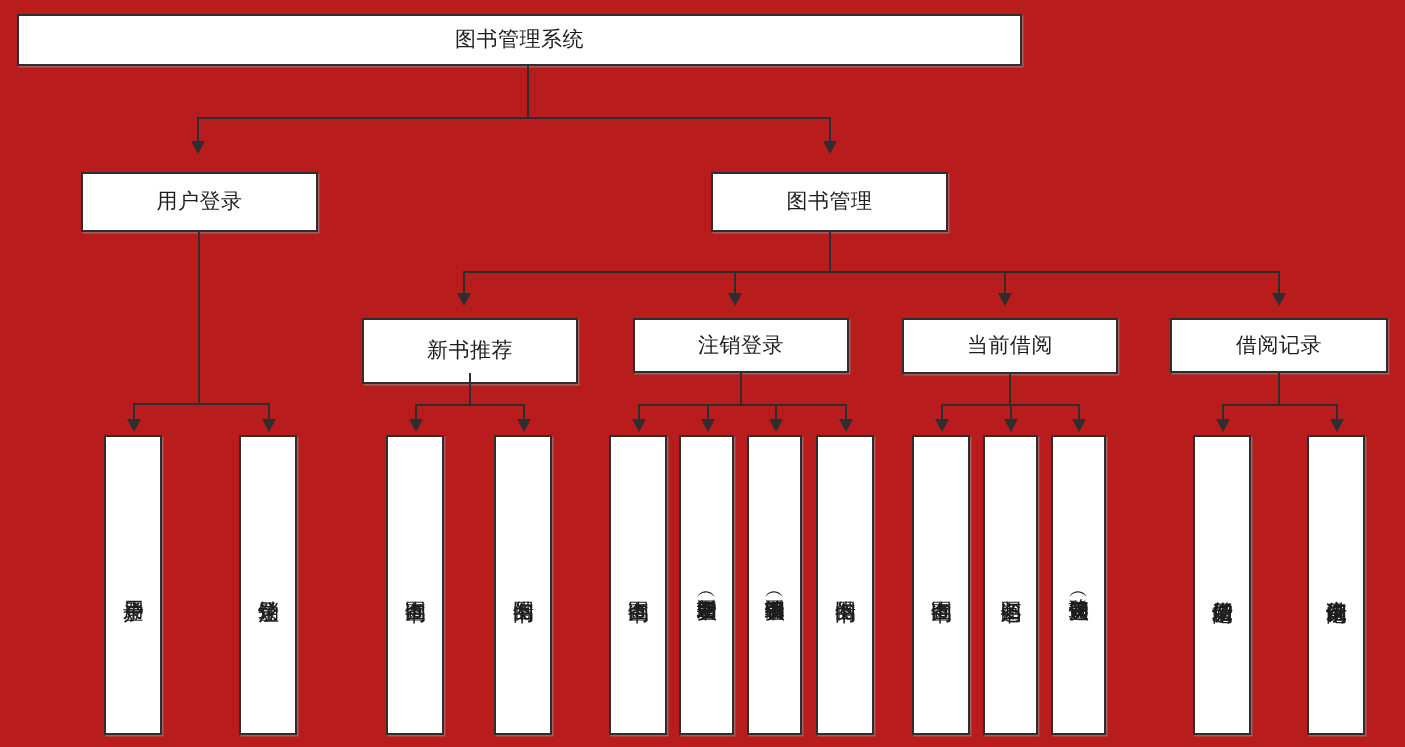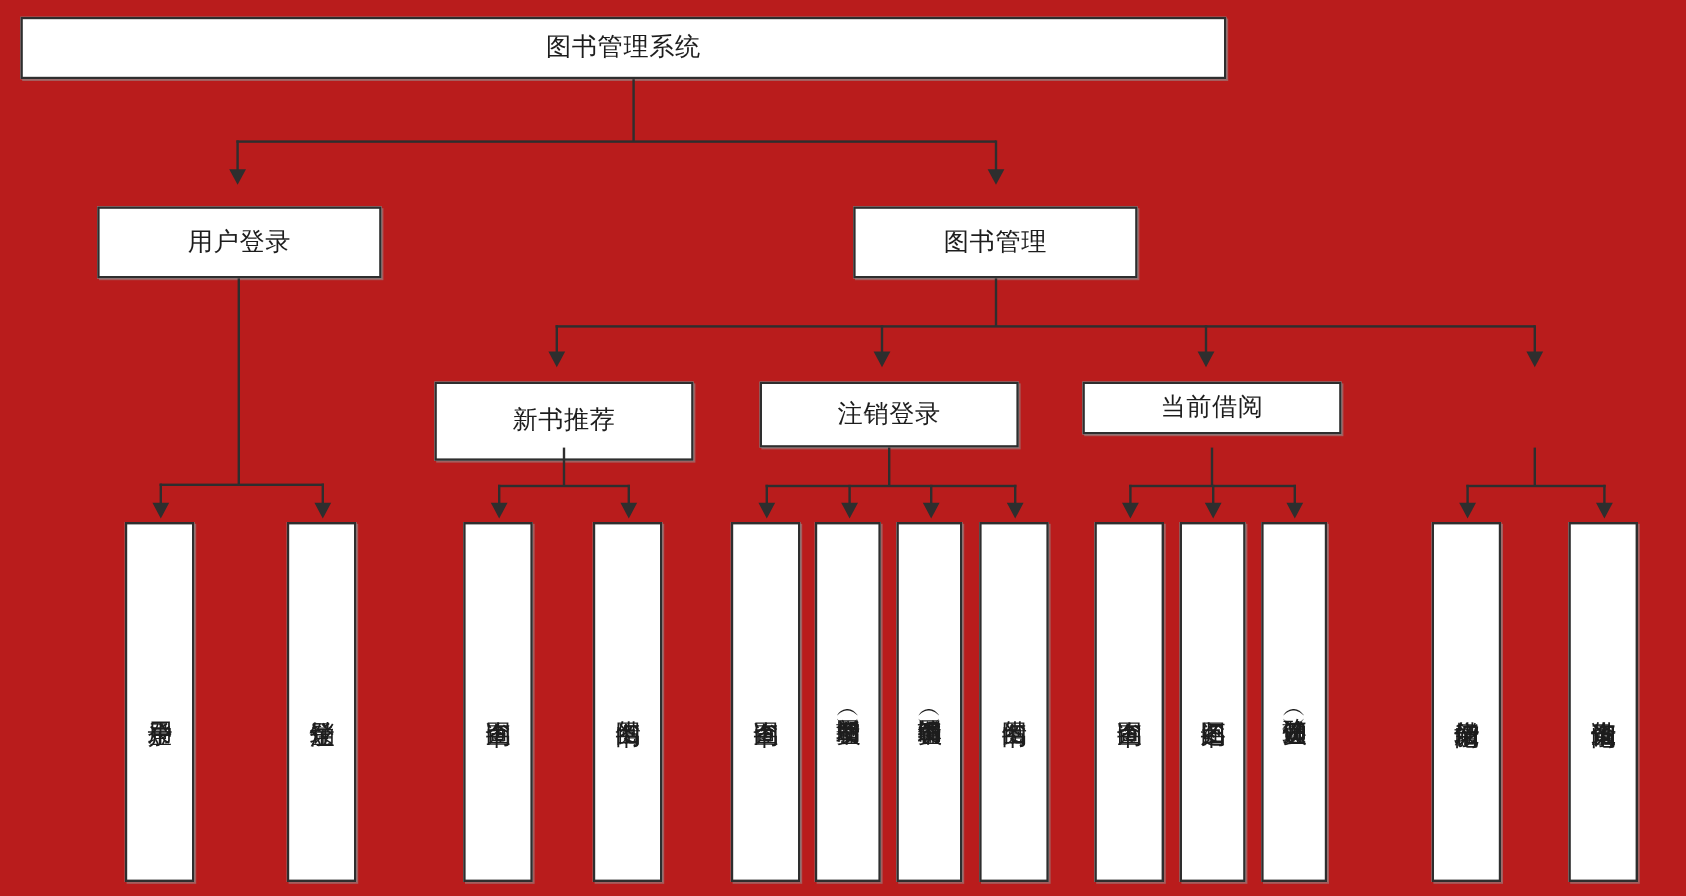--- a/index.html
+++ b/index.html
@@ -113,22 +113,25 @@
   <div class="arrow" style="left:728px; top:293px;"></div>
   <div class="arrow" style="left:998px; top:293px;"></div>
   <div class="arrow" style="left:1272px; top:293px;"></div>
 
   <div class="node horiz" style="left:362px; top:318px; width:216px; height:66px;">
     <span>新书推荐</span>
   </div>
   <div class="node horiz" style="left:633px; top:318px; width:216px; height:55px;">
     <span>注销登录</span>
   </div>
-  <div class="node horiz" style="left:902px; top:318px; width:216px; height:44px;text-align:center;">
+  <div class="node horiz" style="left:902px; top:318px; width:216px; height:56px;text-align:center;">
     <span>当前借阅</span>
+  </div>
+  <div class="node horiz" style="left:1170px; top:318px; width:218px; height:55px;">
+    <span>借阅记录</span>
   </div>
 
   <div class="edge v" style="left:469px; top:373px; height:32px;"></div>
   <div class="edge h" style="left:415px; top:404px; width:110px;"></div>
   <div class="edge v" style="left:415px; top:404px; height:17px;"></div>
   <div class="edge v" style="left:523px; top:404px; height:17px;"></div>
   <div class="arrow" style="left:409px; top:419px;"></div>
   <div class="arrow" style="left:517px; top:419px;"></div>
 
   <div class="edge v" style="left:740px; top:373px; height:32px;"></div>

